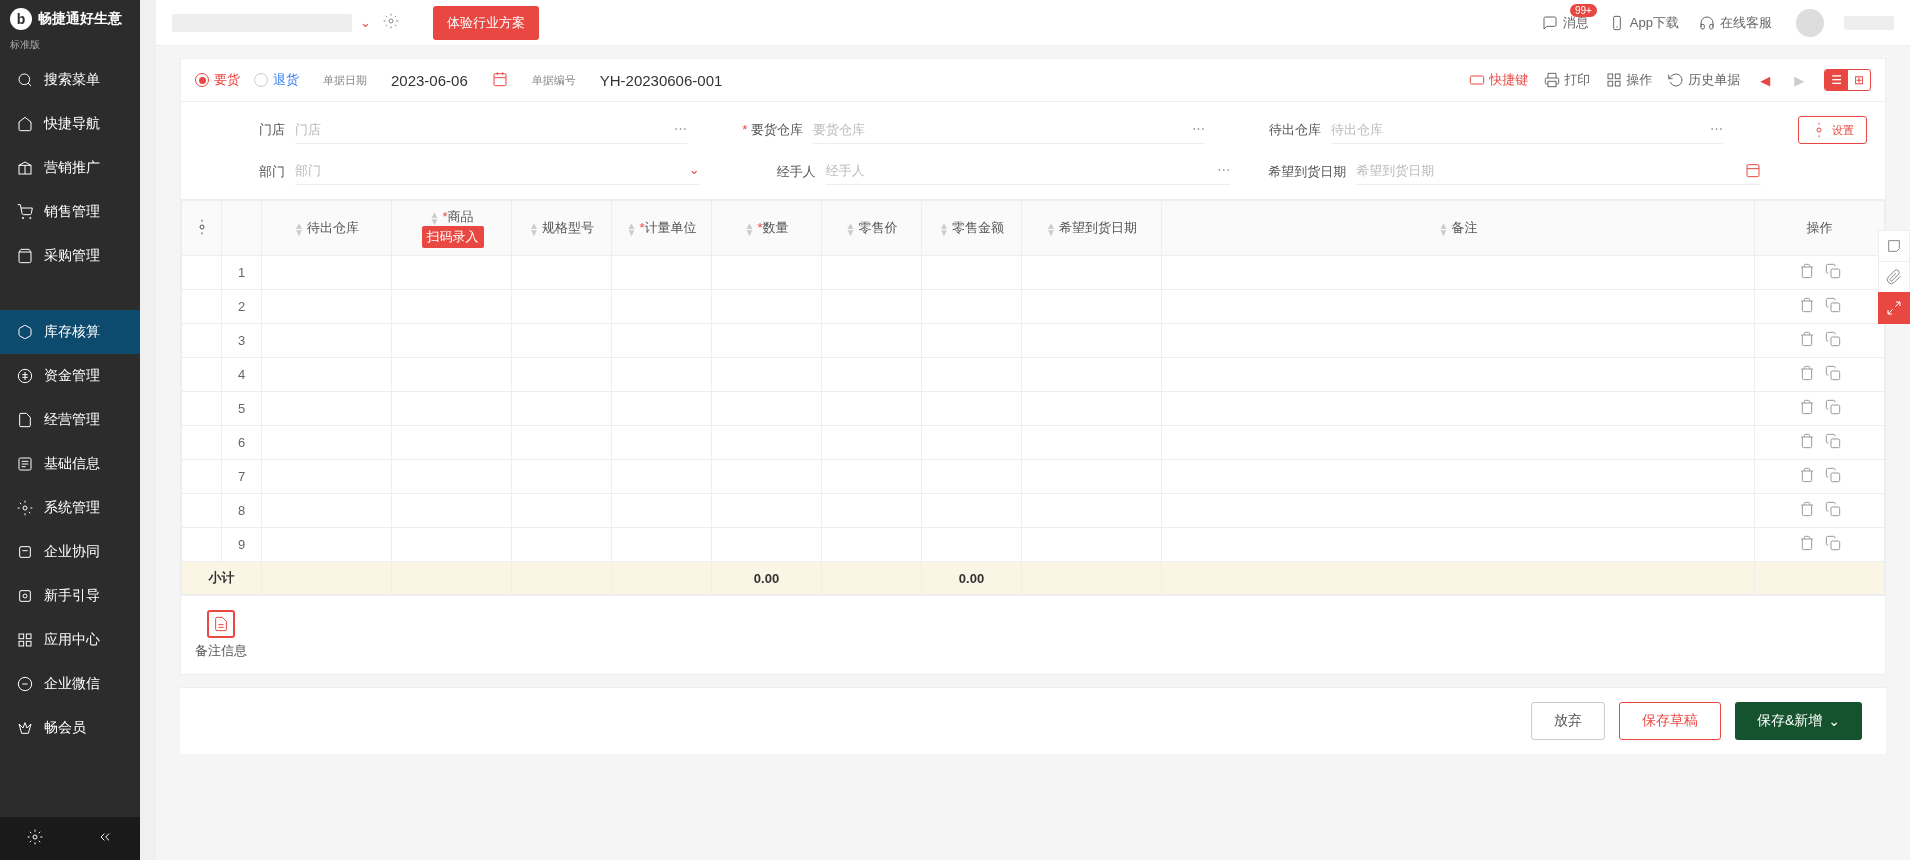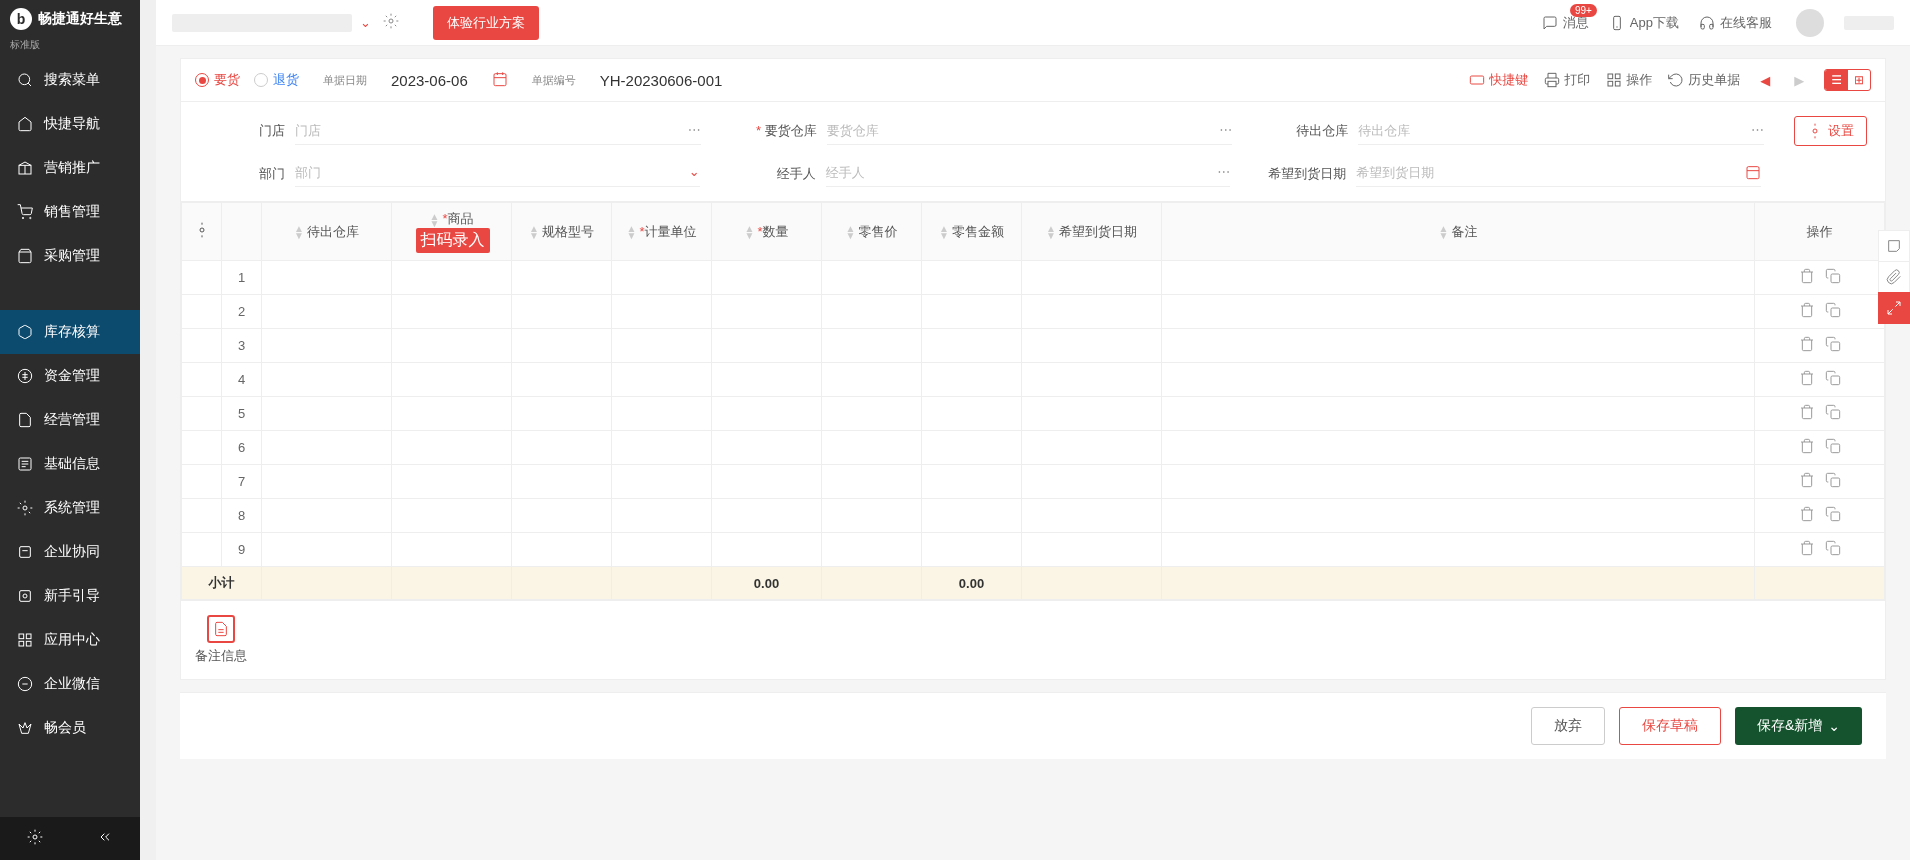--- a/index.html
+++ b/index.html
@@ -65,42 +65,42 @@
 
 
 .form-fields { background: #fff; padding: 14px 18px; border: 1px solid #eee; border-top: none; }
 .fields-row { display: flex; gap: 30px; margin-bottom: 14px; align-items: center; }
 .field { display: flex; align-items: center; gap: 10px; flex: 1; }
 .field-label { width: 86px; text-align: right; color: #555; font-size: 13px; }
 .required::before { content: "* "; color: #e94842; }
 .field-input { flex: 1; position: relative; color: #bbb; border-bottom: 1px solid #eee; padding: 4px 0; }
 .field-icon { position: absolute; right: 0; top: 4px; color: #888; cursor: pointer; }
 .field-icon.red { color: #e94842; }
-.settings-btn { border: 1px solid #e94842; color: #e94842; padding: 5px 12px; border-radius: 3px; cursor: pointer; display: flex; align-items: center; gap: 5px; font-size: 13px; }
+.settings-btn { border: 1px solid #e94842; color: #e94842; padding: 5px 12px; border-radius: 3px; cursor: pointer; display: flex; align-items: center; gap: 5px; font-size: 11px; margin-left: 45px; }
 
 
 .table-wrap { background: #fff; border: 1px solid #eee; border-top: none; }
 .table { width: 100%; border-collapse: collapse; table-layout: fixed; }
 .table th, .table td { border: 1px solid #eee; padding: 7px 8px; text-align: center; font-size: 13px; font-weight: normal; color: #555; }
 .table th { background: #fafafa; height: 34px; }
 .col-gear { width: 40px; }
 .col-idx { width: 40px; }
 .col-wh { width: 130px; }
 .col-product { width: 120px; }
 .col-spec { width: 100px; }
 .col-unit { width: 100px; }
 .col-qty { width: 110px; }
 .col-price { width: 100px; }
 .col-amount { width: 100px; }
 .col-date { width: 140px; }
 .col-remark { width: auto; }
 .col-ops { width: 130px; }
 .sort-icon { color: #ccc; font-size: 10px; margin-right: 3px; display: inline-block; line-height: 7px; vertical-align: middle; }
 .th-required { color: #e94842; }
-.scan-tag { background: #e94842; color: #fff; font-size: 16px; padding: 2px 5px; border-radius: 2px; margin-left: 2px; display: inline-block; }
+.scan-tag { background: #e94842; color: #fff; font-size: 13px; padding: 2px 5px; border-radius: 2px; margin-left: 2px; display: inline-block; }
 .table td { height: 30px; color: #666; }
 .row-ops { display: flex; justify-content: center; gap: 10px; color: #999; }
 .row-op-icon { cursor: pointer; }
 .subtotal-row td { background: #faf5e4; font-weight: bold; color: #333; }
 .num-right { text-align: right; padding-right: 12px; }
 
 
 .remarks-section { background: #fff; border: 1px solid #eee; border-top: none; padding: 14px; display: flex; gap: 16px; align-items: flex-start; }
 .remarks-label { display: flex; flex-direction: column; align-items: center; gap: 4px; color: #e94842; }
 .remarks-icon { width: 28px; height: 28px; border: 2px solid #e94842; border-radius: 3px; display: flex; align-items: center; justify-content: center; }

